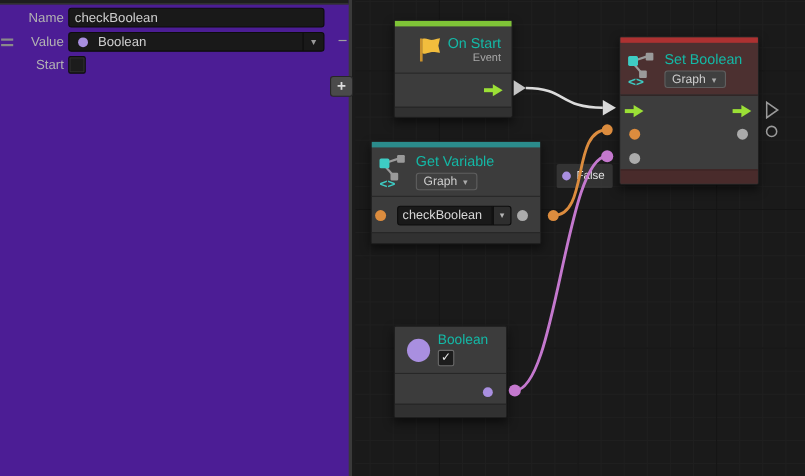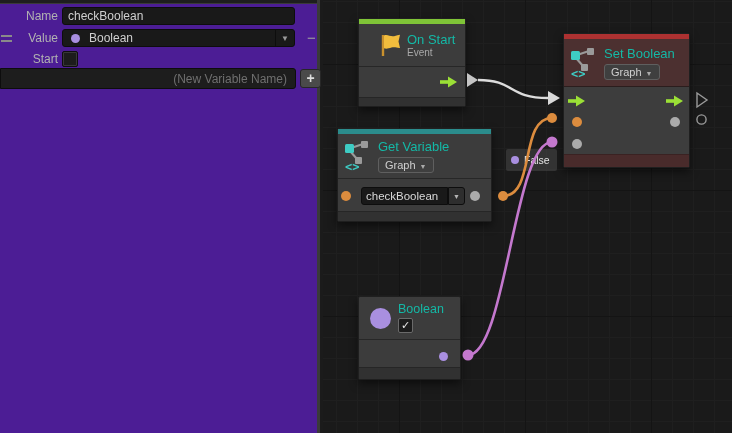--- a/index.html
+++ b/index.html
@@ -50,21 +50,21 @@
              linear-gradient(90deg, #1f1f1f 1px, transparent 1px);
            background-size:126px 126px,126px 126px,21px 21px,21px 21px;
            background-position:76px 64px,76px 64px,13px 1px,13px 1px; }
 
   
   .node { position:absolute; background:#3c3c3c; border:1px solid #1f1f1f; border-radius:2px;
           box-shadow:0 4px 9px rgba(0,0,0,.5); }
   .colorbar { height:5px; width:100%; }
   .node-header { display:flex; align-items:center; padding:4px 8px 4px 6px; }
   .node-title { color:#14b8a6; font-size:13px; white-space:nowrap; }
-  .node-sub { color:#a9a9a9; font-size:10px; }
+  .node-sub { color:#a9a9a9; font-size:10px;text-align:right; }
   .node-footer { position:absolute; left:0; right:0; bottom:0; border-top:1px solid #262626;
                  background:#313131; }
   .scope-btn { display:inline-flex; align-items:center; gap:4px; margin-top:3px;
                background:#3f3f3f; border:1px solid #5f5f5f; border-radius:3px;
                color:#cfcfcf; font-size:11px; padding:1px 6px; cursor:pointer; }
   .scope-btn .dd-arrow2::after { content:"▼"; font-size:7px; color:#aaaaaa; }
   .port-dot { position:absolute; border-radius:50%; width:10px; height:10px; }
   .arrow-port { position:absolute; width:19px; height:12px; }
 
   
@@ -130,21 +130,20 @@
     <div class="dropdown">
       <span class="type-dot"></span>
       <span>Boolean</span>
       <span class="dd-arrow"></span>
     </div>
     <div class="minus-btn">−</div>
 
     <div class="field-label" style="left:0;top:50px;">Start</div>
     <div class="checkbox"></div>
 
-    <input class="text-input newvar-input" placeholder="(New Variable Name)" style="">
     <div class="plus-btn">+</div>
   </div>
 
   <div class="graph"></div>
 
   <div class="node on-start">
     <div class="colorbar" style="background:var(--event-green,#7fc437);"></div>
     <div class="node-header">
       <svg class="icon-svg" width="22" height="24" viewBox="0 0 22 24" style="margin:0 6px 0 14px;">
         <path d="M4 2 v21" stroke="#c9912d" stroke-width="2.4"></path>

